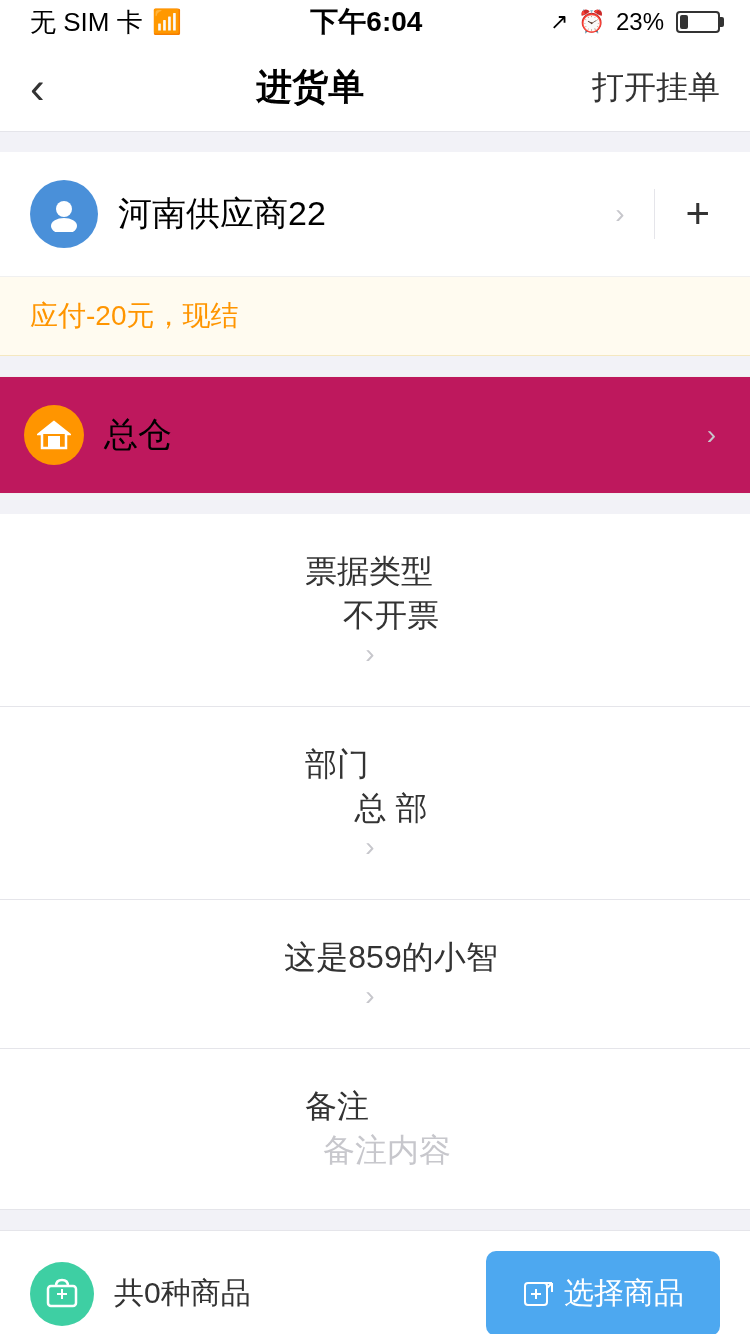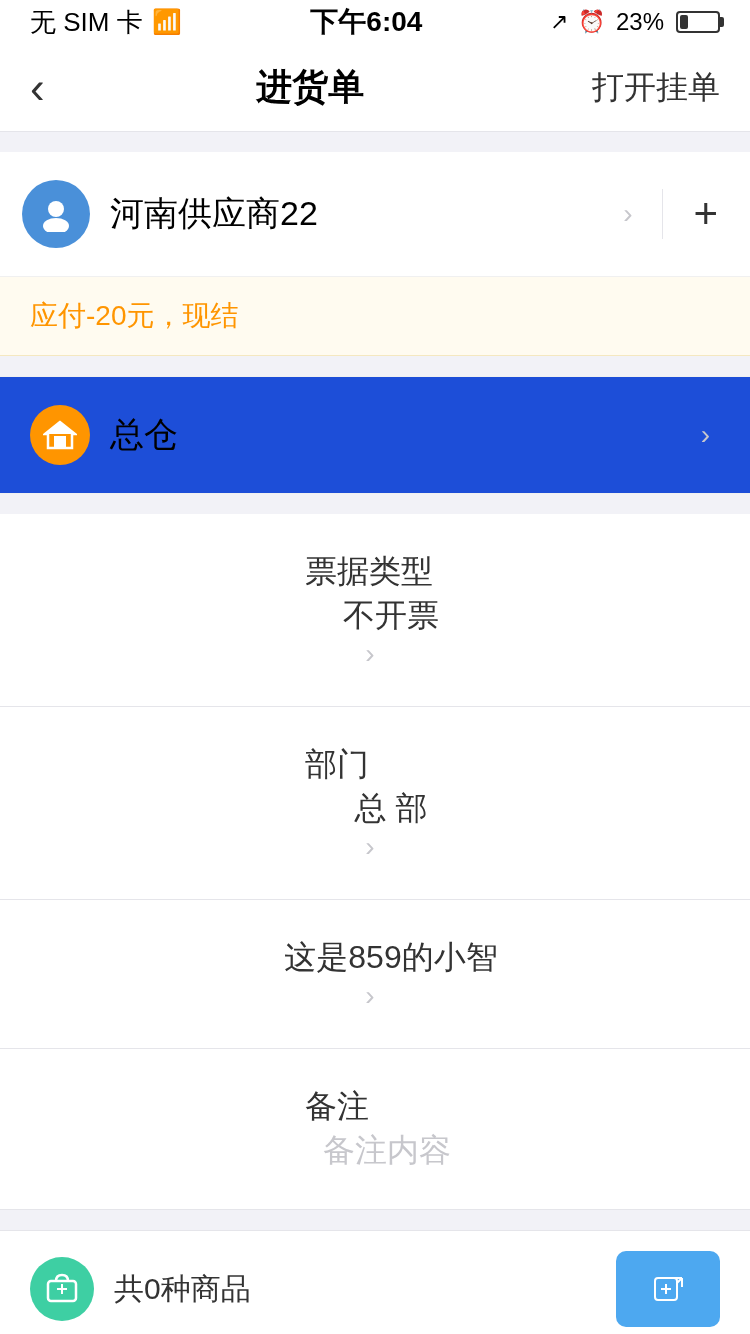--- a/index.html
+++ b/index.html
@@ -98,21 +98,21 @@
     }
 
     
     .section-white {
       background: #fff;
       margin-top: 20px;
     }
     .supplier-row {
       display: flex;
       align-items: center;
-      padding: 28px 22px;
+      padding: 28px 30px;
       background: #fff;
       border-bottom: 1px solid #f0f0f0;
     }
     .supplier-avatar {
       width: 68px;
       height: 68px;
       border-radius: 50%;
       background: #4a90d9;
       display: flex;
       align-items: center;
@@ -151,22 +151,22 @@
       padding: 20px 30px;
       font-size: 28px;
       color: #ff9500;
       border-bottom: 1px solid #f5e8c0;
     }
 
     
     .warehouse-row {
       display: flex;
       align-items: center;
-      padding: 28px 30px;
-      background: #1d4ed8;
+      padding: 28px 24px;
+      background: #be185d;
       margin-top: 20px;
       border-bottom: 1px solid #f0f0f0;
       border-top: 1px solid #f0f0f0;
     }
     .warehouse-icon {
       width: 60px;
       height: 60px;
       border-radius: 50%;
       background: #ff9500;
       display: flex;
@@ -367,18 +367,19 @@
     <span class="product-count">共0种商品</span>
     <div class="select-product-btn">
       <svg width="32" height="32" viewBox="0 0 32 32">
         <rect x="3" y="5" width="22" height="22" rx="3" fill="none" stroke="white" stroke-width="2"></rect>
         <line x1="25" y1="10" x2="30" y2="5" stroke="white" stroke-width="2"></line>
         <line x1="30" y1="5" x2="30" y2="14" stroke="white" stroke-width="2"></line>
         <line x1="30" y1="5" x2="21" y2="5" stroke="white" stroke-width="2"></line>
         <line x1="9" y1="16" x2="19" y2="16" stroke="white" stroke-width="2"></line>
         <line x1="14" y1="11" x2="14" y2="21" stroke="white" stroke-width="2"></line>
       </svg>
+      <span>选择商品</span>
     </div>
   </div>
 
   <div class="gray-fill"></div>
 
 </div>
 
 </body></html>

